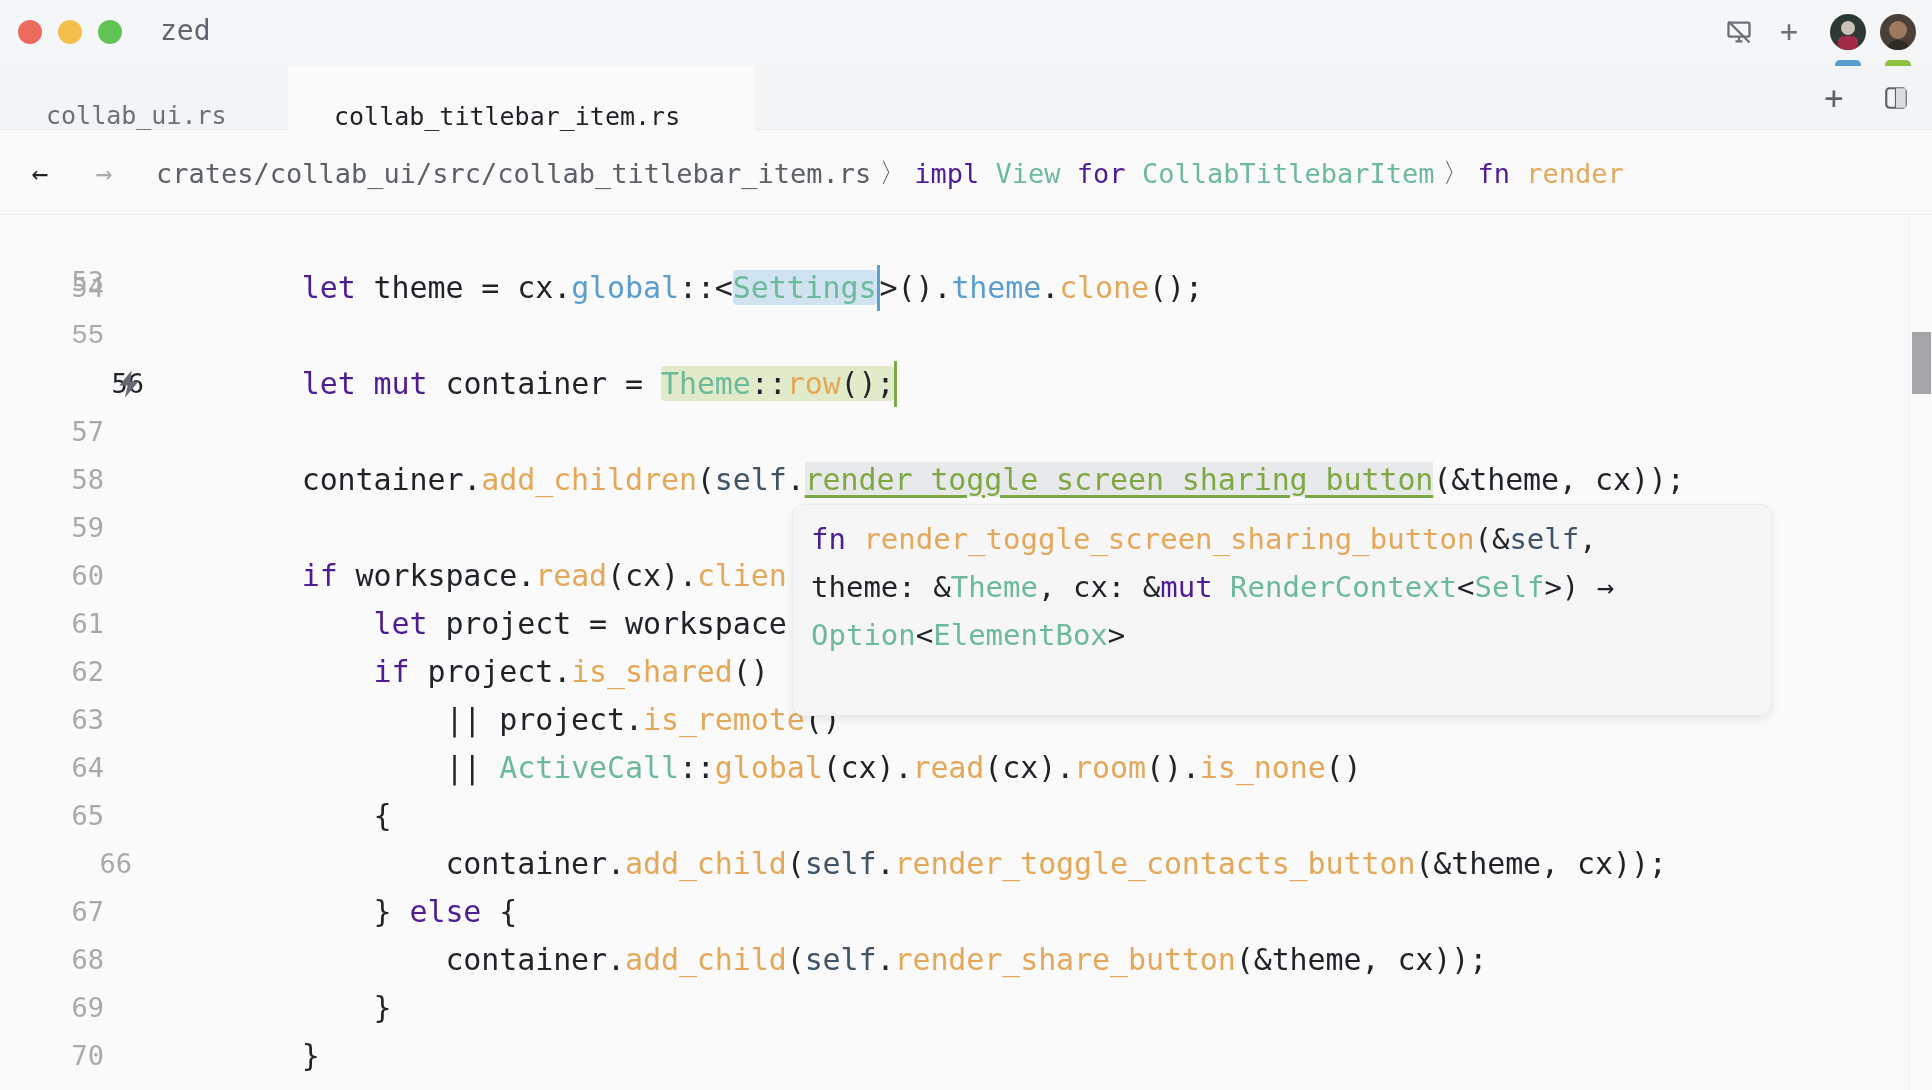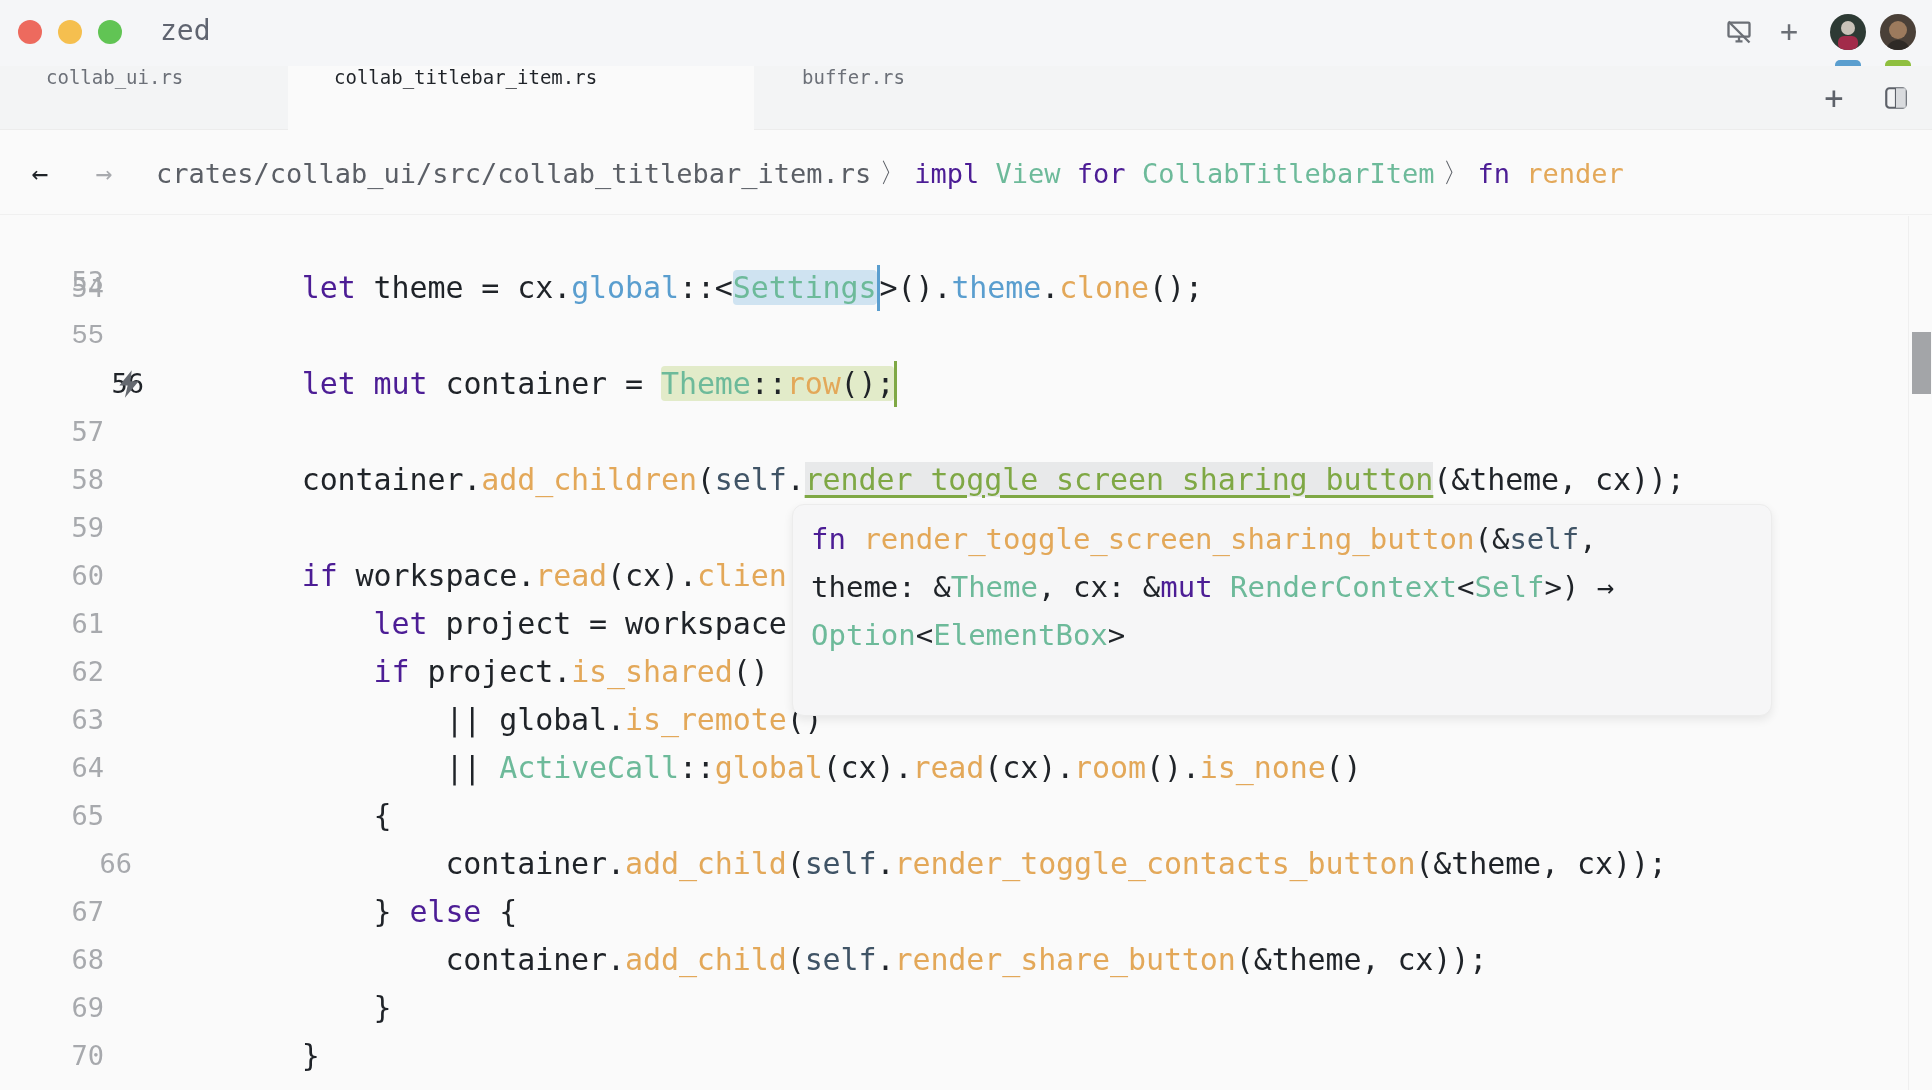--- a/index.html
+++ b/index.html
@@ -12,21 +12,21 @@
   .traffic.red { left: 18px; background: #ed6a5e; }
   .traffic.yellow { left: 58px; background: #f5bf4f; }
   .traffic.green { left: 98px; background: #61c454; }
   .app-title { position: absolute; left: 160px; top: 14px; font-size: 28px; color: #5f6470; }
   .tb-icon { position: absolute; top: 18px; color: #6b6f76; display: flex; align-items: center; justify-content: center; }
   .avatar { position: absolute; top: 14px; width: 36px; height: 36px; border-radius: 50%; overflow: hidden; }
   .avatar-indicator { position: absolute; top: 60px; width: 26px; height: 8px; border-radius: 5px 5px 0 0; }
 
   
   .tabbar { position: absolute; left: 0; top: 66px; width: 1932px; height: 64px; background: #f3f4f5; border-bottom: 1px solid #ececec; }
-  .tab { position: absolute; top: 0; height: 64px; display: flex; align-items: flex-start; font-size: 19px; color: #6c7078; padding: 0 46px; }
+  .tab { position: absolute; top: 0; height: 64px; display: flex; align-items: flex-end; font-size: 25px; color: #6c7078; padding: 0 46px; }
   .tab.active { background: #fafafa; color: #1f2328; height: 65px; }
   .tab-action { position: absolute; top: 16px; width: 32px; height: 32px; display: flex; align-items: center; justify-content: center; color: #5d6169; }
 
   
   .toolbar { position: absolute; left: 0; top: 131px; width: 1932px; height: 84px; background: #fafafa; border-bottom: 1px solid #f0f0f0; display: flex; align-items: center; font-size: 27px; }
   .nav-btn { position: absolute; top: 26px; width: 32px; height: 32px; display: flex; align-items: center; justify-content: center; font-size: 28px; }
   .crumbs { position: absolute; left: 156px; top: 0; height: 84px; display: flex; align-items: center; white-space: pre; }
   .crumb-path { color: #5b5f66; }
   .crumb-sep { color: #5b5f66; margin: 0 8px; }
 
@@ -94,23 +94,20 @@
   <div class="avatar-indicator" style="left:1885px; background:#8fbf3f;"></div>
 </div>
 
 <div class="tabbar">
   <div class="tab" style="left:0; width:288px;">
     <span>collab_ui.rs</span>
   </div>
   <div class="tab active" style="left:288px; width:466px;">
     <span>collab_titlebar_item.rs</span>
   </div>
-  <div class="tab" style="left:756px; width:250px;">
-    <span>buffer.rs</span>
-  </div>
   <div class="tab-action" style="left:1818px; font-size:32px;">
     <span>+</span>
   </div>
   <div class="tab-action" style="left:1880px;">
     <svg width="26" height="26" viewBox="0 0 24 24" fill="none" stroke="#5d6169" stroke-width="2">
         <rect x="3" y="3" width="18" height="18" rx="3"></rect>
         <path d="M12 3v18"></path>
         <rect x="12" y="3" width="9" height="18" fill="#d9dbde" stroke="none"></rect>
       </svg>
   </div>
@@ -163,21 +160,21 @@
   <div class="code-line pl" style="top:144px;"><span>        </span><span class="kw">let</span><span> </span><span class="kw">mut</span><span> container = </span><span class="sel-green"><span class="ty">Theme</span><span>::</span><span class="fn">row</span><span>();</span></span><span class="cursor" style="background:#7fa845;"></span></div>
 
   <div class="code-line pl" style="top:240px;"><span>        container.</span><span class="fn">add_children</span><span>(</span><span class="slf">self</span><span>.</span><span class="hl-ref">render_toggle_screen_sharing_button</span><span>(&amp;theme, cx));</span></div>
 
   <div class="code-line pl" style="top:336px;"><span>        </span><span class="kw">if</span><span> workspace.</span><span class="fn">read</span><span>(cx).</span><span class="fn">clien</span></div>
 
   <div class="code-line pl" style="top:432px;"><span>            </span><span class="kw">if</span><span> project.</span><span class="fn">is_shared</span><span>()</span></div>
 
   <div class="code-line pl" style="top:384px;"><span>            </span><span class="kw">let</span><span> project = workspace</span></div>
 
-  <div class="code-line pl" style="top:480px;"><span>                || global.</span><span class="fn">is_remote</span><span>()</span></div>
+  <div class="code-line pl" style="top:480px;"><span>                || project.</span><span class="fn">is_remote</span><span>()</span></div>
 
   <div class="code-line pl" style="top:528px;"><span>                || </span><span class="ty">ActiveCall</span><span>::</span><span class="fn">global</span><span>(cx).</span><span class="fn">read</span><span>(cx).</span><span class="fn">room</span><span>().</span><span class="fn">is_none</span><span>()</span></div>
 
   <div class="code-line pl" style="top:576px;"><span>            {</span></div>
 
   <div class="code-line pl" style="top:624px;"><span>                container.</span><span class="fn">add_child</span><span>(</span><span class="slf">self</span><span>.</span><span class="fn">render_toggle_contacts_button</span><span>(&amp;theme, cx));</span></div>
 
   <div class="code-line pl" style="top:672px;"><span>            } </span><span class="kw">else</span><span> {</span></div>
 
   <div class="code-line pl" style="top:720px;"><span>                container.</span><span class="fn">add_child</span><span>(</span><span class="slf">self</span><span>.</span><span class="fn">render_share_button</span><span>(&amp;theme, cx));</span></div>

